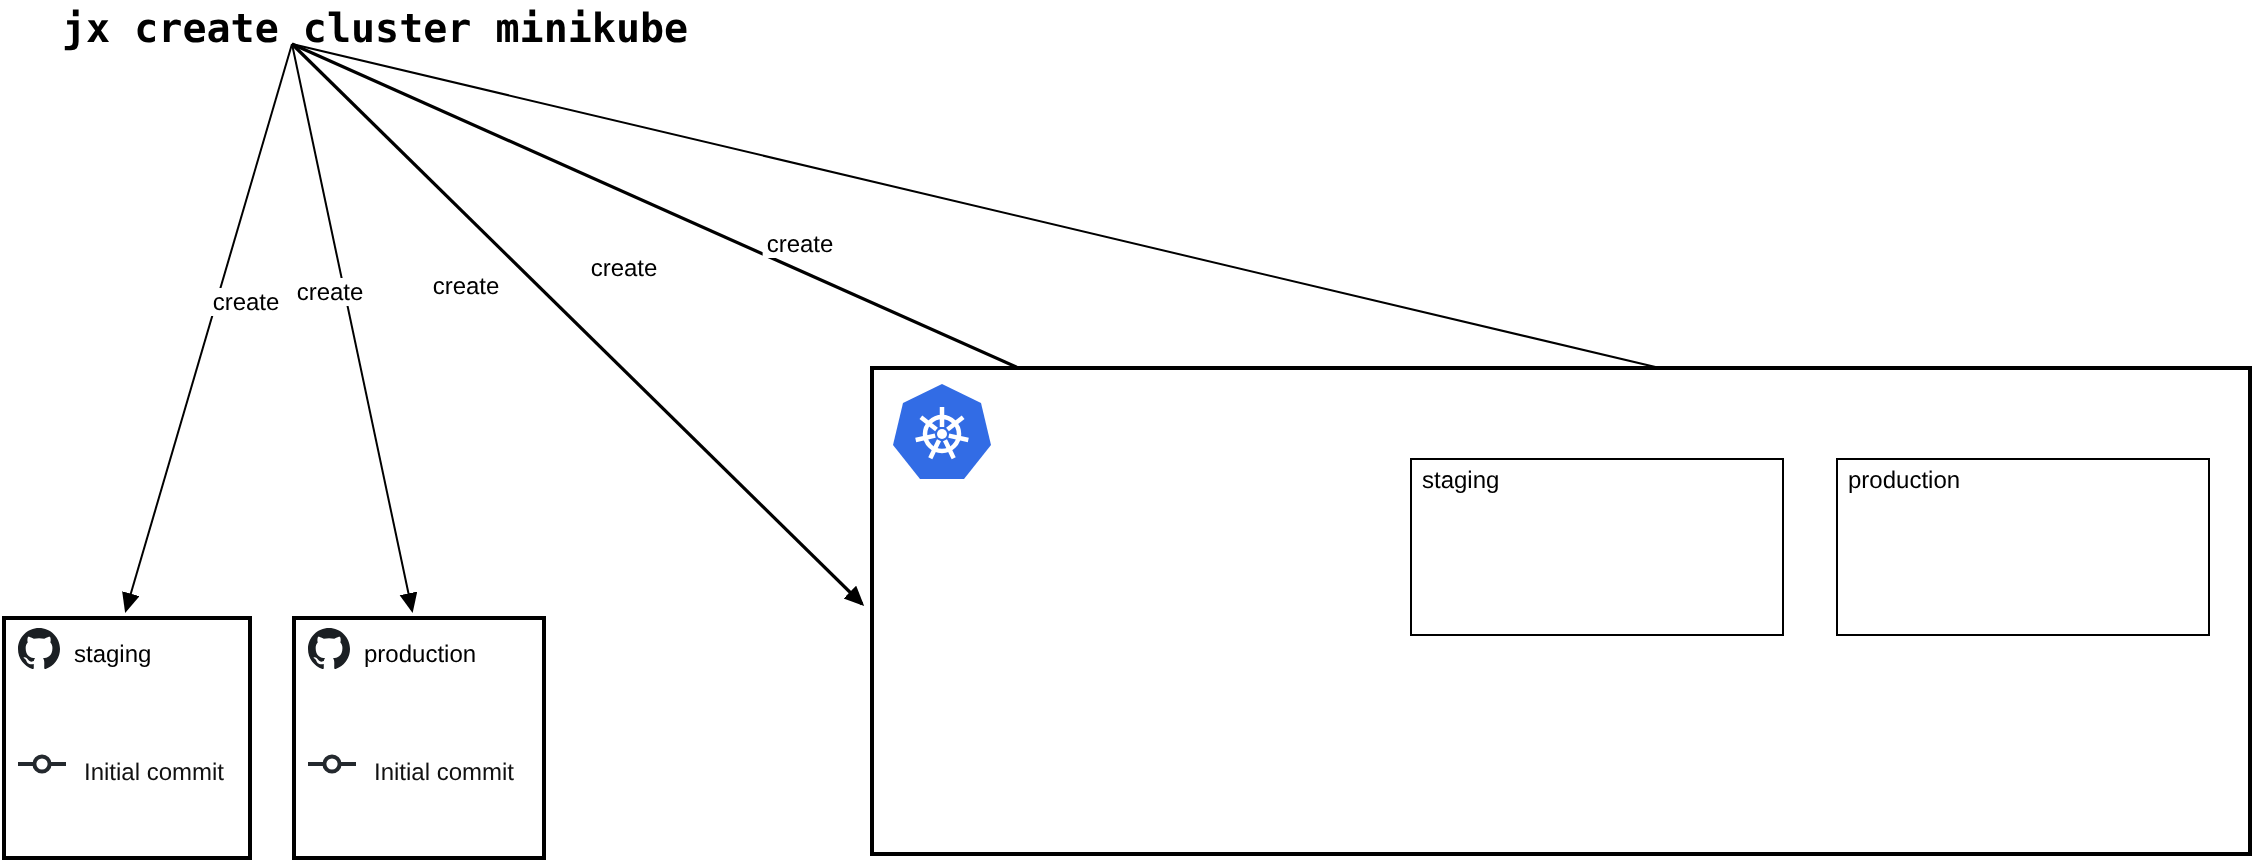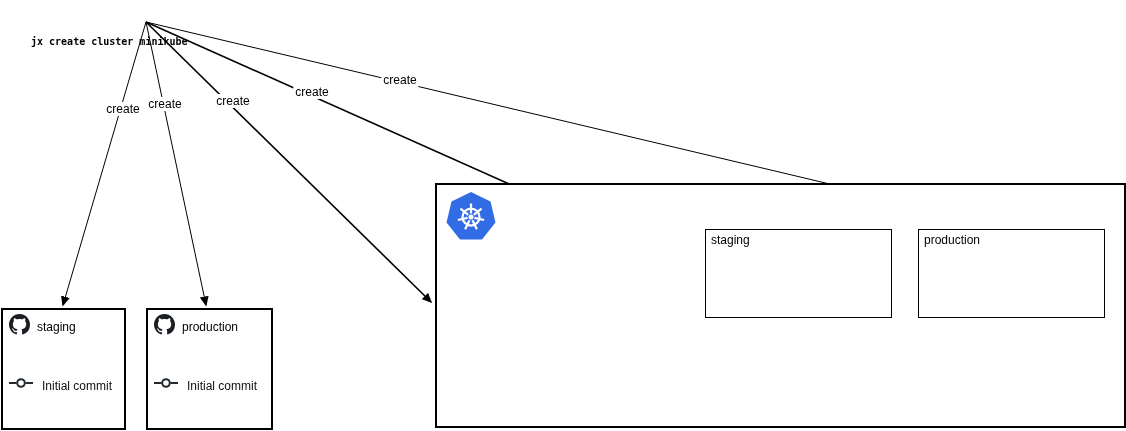--- a/index.html
+++ b/index.html
@@ -15,33 +15,33 @@
     position: absolute;
     left: 0; top: 0;
     width: 1126px; height: 431px;
     pointer-events: none;
   }
   .diagram-title {
     position: absolute;
     left: 31px; top: 2px;
     font-family: "DejaVu Sans Mono", "Liberation Mono", monospace;
     font-weight: bold;
-    font-size: 10px;
+    font-size: 20px;
     color: #000000;
     white-space: nowrap;
-    margin-top: 34px;
   }
   .edge-label {
     position: absolute;
     transform: translate(-50%, -50%);
     background: #ffffff;
     padding: 0 2px;
     font-size: 12px;
     color: #000000;
     white-space: nowrap;
+    margin-top: 42px;
   }
   .repo-box {
     position: absolute;
     top: 308px;
     width: 121px;
     height: 118px;
     border: 2px solid #000000;
     background: #ffffff;
   }
   .repo-box.repo-0 { left: 1px; }

